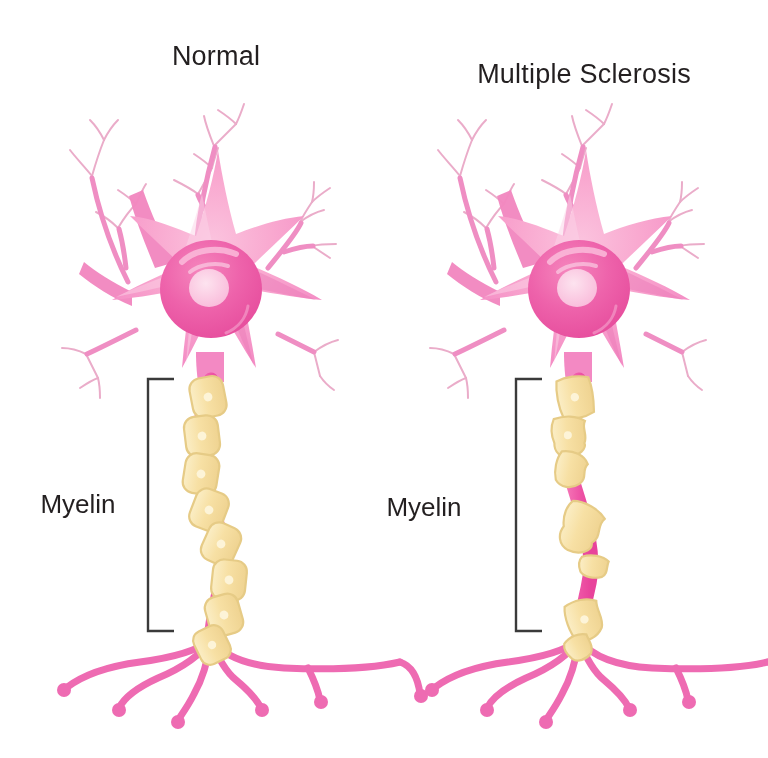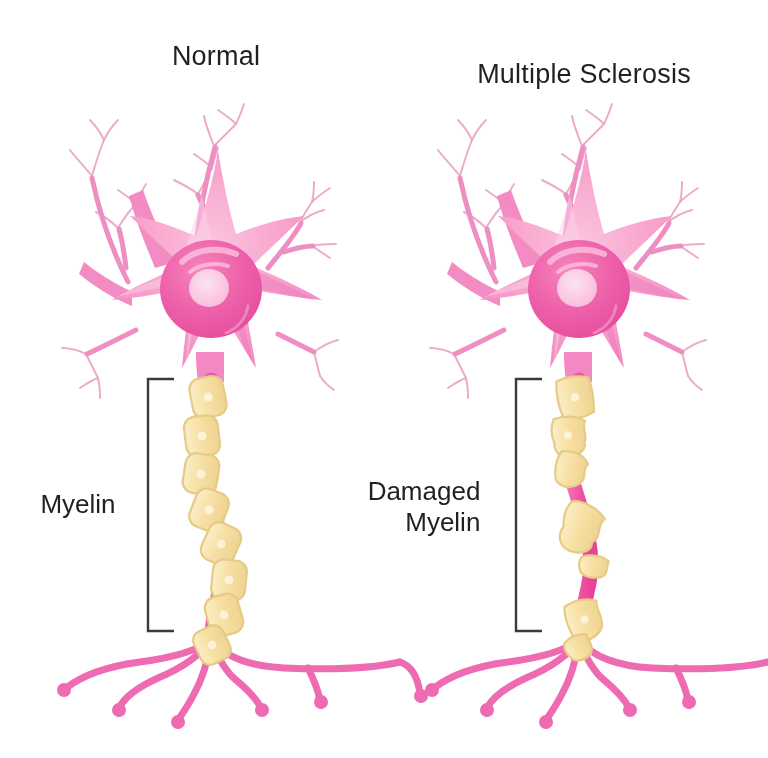--- a/index.html
+++ b/index.html
@@ -32,21 +32,21 @@
     white-space: nowrap;
     transform: translateX(-50%);
   }
   #title-normal { left: 216px; top: 41px; }
   #title-ms     { left: 584px; top: 59px; }
 
   .bracket-label {
     position: absolute;
     font-size: 26px;
     color: #231f20;
-    text-align: right;
+    text-align: left;
     line-height: 1.18;
     white-space: nowrap;
     transform: translate(-50%, -50%);
   }
   #label-myelin  { left: 78px;  top: 504px; }
   #label-damaged { left: 424px; top: 507px; }
 </style>
 </head>
 <body>
 
@@ -287,15 +287,14 @@
   </g>
 </svg>
 
 <div class="panel-title" id="title-normal">Normal</div>
 
 <div class="panel-title" id="title-ms">Multiple Sclerosis</div>
 
 <div class="bracket-label" id="label-myelin">Myelin</div>
 
 <div class="bracket-label" id="label-damaged">
-  <div>Damaged</div>
   <div>Myelin</div>
 </div>
 
 </body></html>

